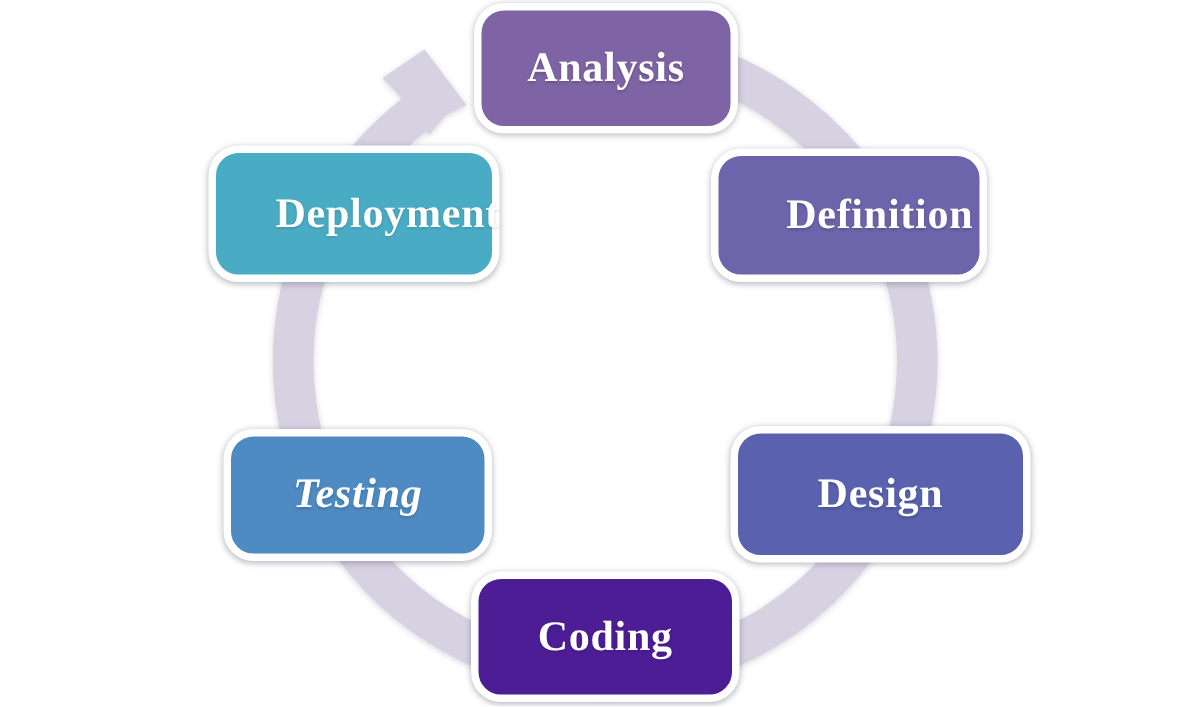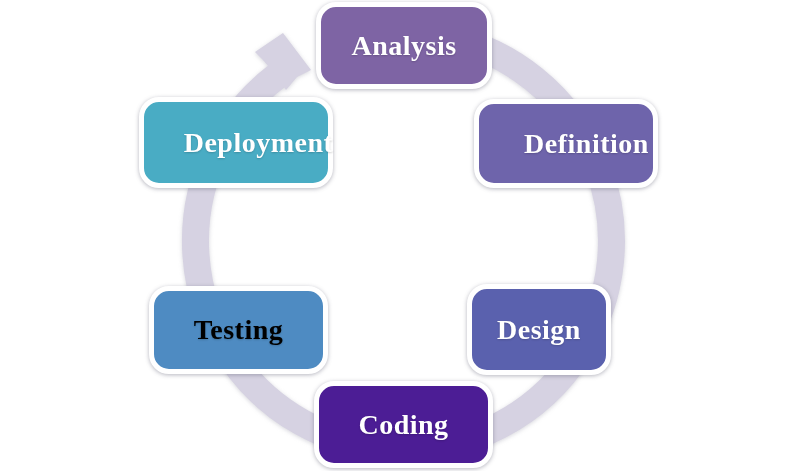--- a/index.html
+++ b/index.html
@@ -38,21 +38,21 @@
     font-weight: bold;
     font-size: 28px;
     letter-spacing: 0.5px;
     text-shadow: 0 1px 2px rgba(0,0,0,0.18);
     white-space: nowrap;
     text-align: center;
   }
   
   .step-analysis   { left: 316px; top:   2px; width: 176px; height: 87px; }
   .step-definition { left: 474px; top:  99px; width: 184px; height: 89px; }
-  .step-design     { left: 467px; top: 284px; width: 144px; height: 91px; }
+  .step-design     { left: 487px; top: 284px; width: 200px; height: 91px; }
   .step-coding     { left: 314px; top: 381px; width: 179px; height: 87px; }
   .step-testing    { left: 149px; top: 286px; width: 179px; height: 88px; }
   .step-deployment { left: 139px; top:  97px; width: 194px; height: 91px; }
 </style>
 </head>
 <body>
 
 <div class="stage">
 
   <svg class="ring-svg" viewBox="0 0 800 471" aria-hidden="true">
@@ -72,20 +72,20 @@
 
   <div class="step step-design" style="background: rgb(90, 97, 174);">
     <span class="label" style="color: rgb(255, 255, 255);">Design</span>
   </div>
 
   <div class="step step-coding" style="background: #4c1d95;">
     <span class="label" style="color: rgb(255, 255, 255);">Coding</span>
   </div>
 
   <div class="step step-testing" style="background: rgb(78, 139, 194);">
-    <span class="label" style="color: #000000;">Testing</span>
+    <span class="label" style="color: #ffffff; font-style: italic;">Testing</span>
   </div>
 
   <div class="step step-deployment" style="background: rgb(73, 172, 196); padding-left: 45px;">
     <span class="label" style="color: rgb(255, 255, 255);">Deployment</span>
   </div>
 
 </div>
 
 </body></html>

